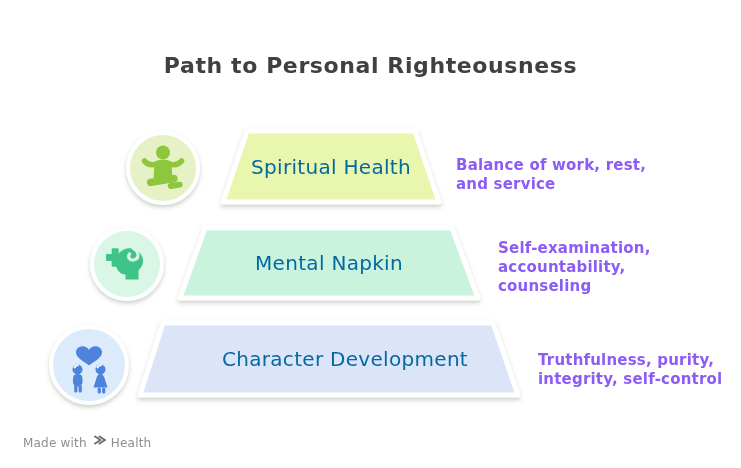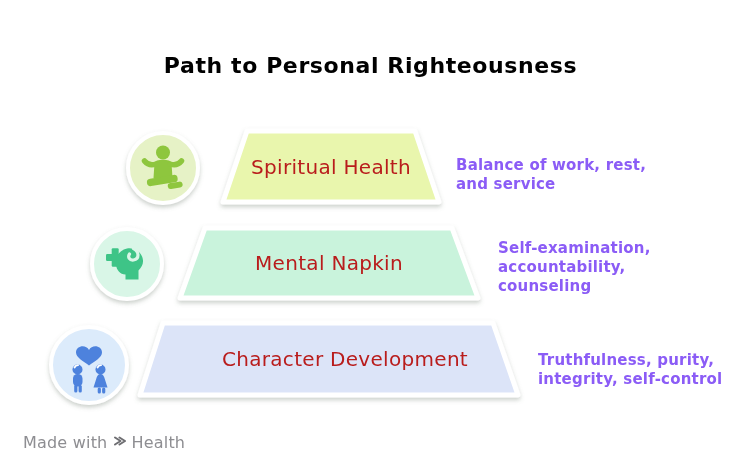--- a/index.html
+++ b/index.html
@@ -3,39 +3,39 @@
 <meta charset="utf-8">
 <style>
   html,body{margin:0;padding:0;background:#ffffff;}
   .stage{
     position:relative;width:741px;height:468px;background:#ffffff;overflow:hidden;
     font-family:"DejaVu Sans","Liberation Sans",sans-serif;
   }
   .bg-svg{position:absolute;left:0;top:0;}
   .title{
     position:absolute;top:53px;left:0;width:741px;text-align:center;
-    font-size:22px;font-weight:700;letter-spacing:0.6px;color:#000000;
+    font-size:22px;font-weight:700;letter-spacing:0.6px;color:#404040;
   }
   .lvl-label{
     position:absolute;display:flex;align-items:center;justify-content:center;
-    font-size:20px;color:#b91c1c;letter-spacing:0.3px;white-space:nowrap;
+    font-size:20px;color:#0369a1;letter-spacing:0.3px;white-space:nowrap;
   }
   .lvl1{left:223px;top:131px;width:216px;height:71px;}
   .lvl2{left:180px;top:228px;width:298px;height:70px;}
   .lvl3{left:156px;top:323px;width:378px;height:72px;}
   .ann{
     position:absolute;font-size:15px;font-weight:700;color:#8b5cf6;
     line-height:19px;letter-spacing:0.2px;white-space:nowrap;
   }
   .ann1{left:456px;top:156px;}
   .ann2{left:498px;top:239px;}
   .ann3{left:538px;top:351px;}
   .footer{
-    position:absolute;left:23px;top:433px;display:flex;align-items:center;gap:5px;
-    font-size:16px;color:#8e8e92;letter-spacing:0.2px;text-decoration:none;cursor:pointer;
+    position:absolute;left:23px;top:433px;display:flex;align-items:flex-end;gap:5px;
+    font-size:12px;color:#8e8e92;letter-spacing:0.2px;text-decoration:none;cursor:pointer;
   }
   .footer .logo{display:inline-block;color:#6e6e72;}
 </style>
 </head>
 <body>
 
 <div class="stage">
 
   <svg class="bg-svg" width="741" height="468" viewBox="0 0 741 468">
     <defs>

